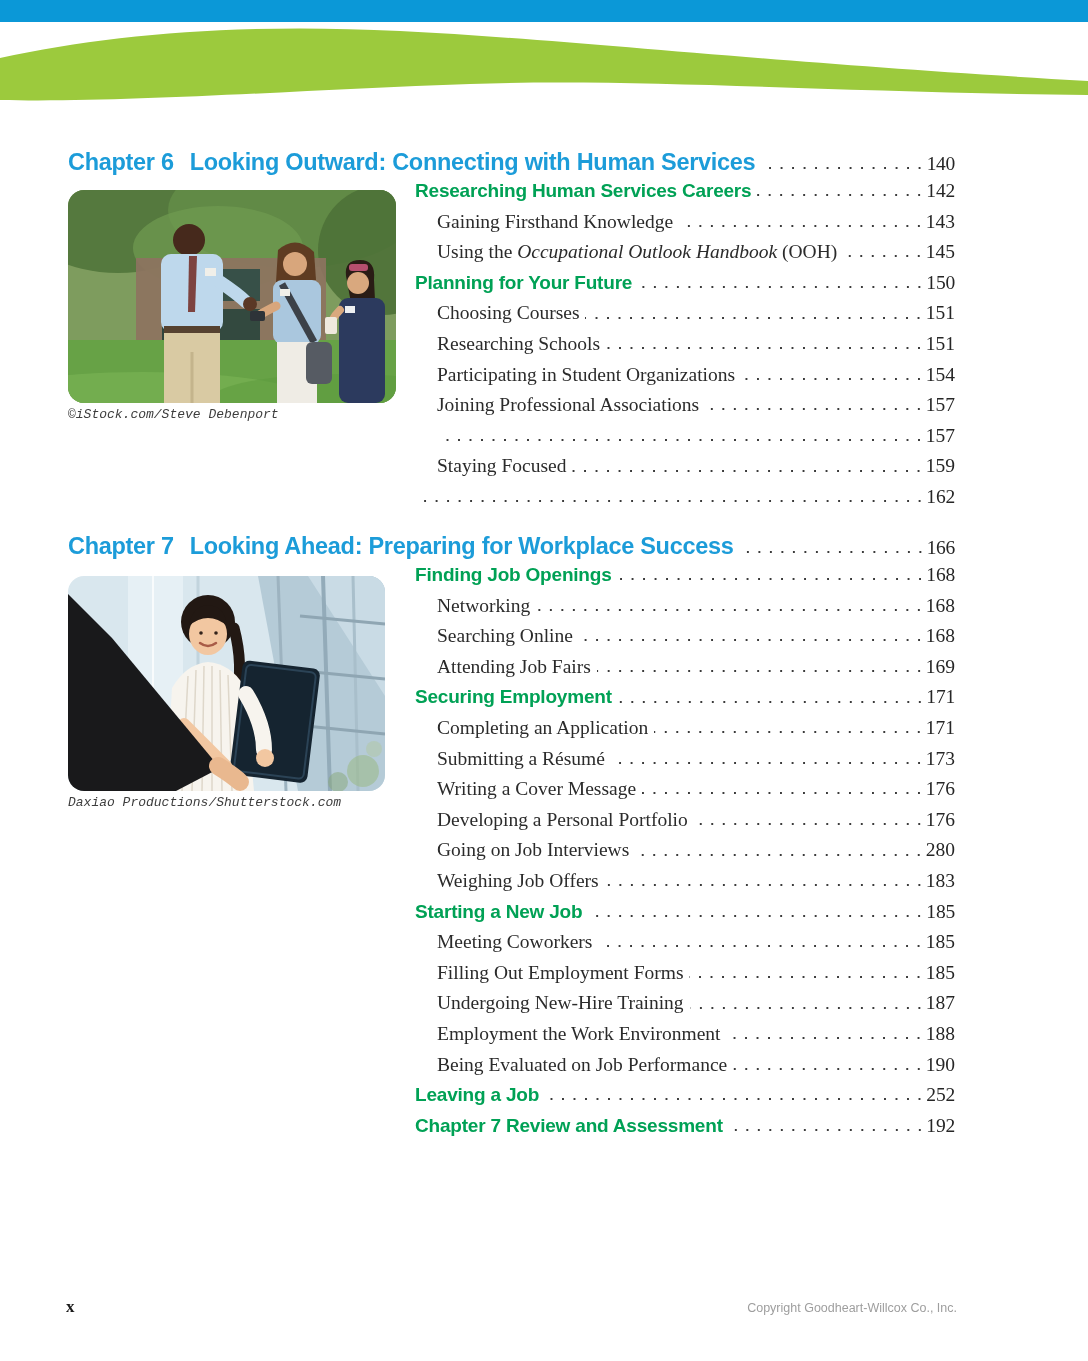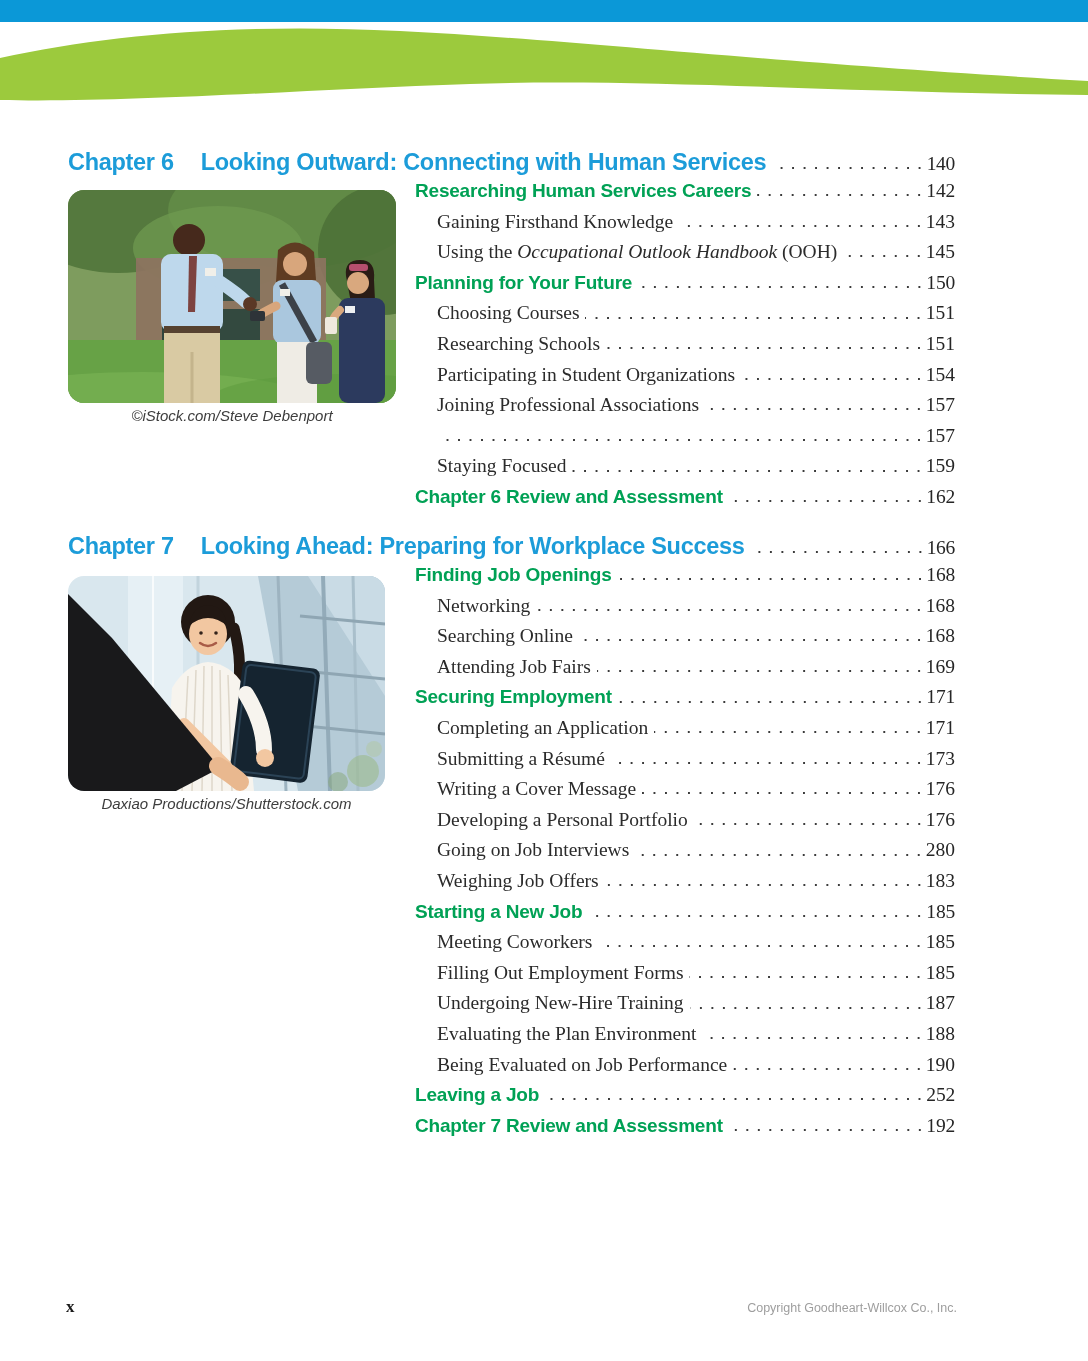--- a/index.html
+++ b/index.html
@@ -11,21 +11,21 @@
   .swoosh { position:absolute; top:0; left:0; width:1088px; height:112px; }
 
   
   .ch-block { position:absolute; left:68px; width:887px; }
   #ch6 { top:146px; height:372px; }
   #ch7 { top:530px; height:618px; }
 
   .ch-head { display:flex; align-items:baseline; line-height:32px;
              font-family:"Liberation Sans", sans-serif; font-weight:bold;
              font-size:23.5px; color:#1c9cd9; letter-spacing:-0.3px; white-space:nowrap; }
-  .ch-label { margin-right:27px; }
+  .ch-label { margin-right:16px; }
   .ch-page { font-family:"Liberation Serif", serif; font-weight:normal; font-size:19.5px; color:#262626; }
 
   .entries { position:absolute; top:30px; left:347px; width:540px; }
   .row { display:flex; align-items:flex-end; height:30.6px; line-height:30.6px; white-space:nowrap; }
   .row.section { font-family:"Liberation Sans", sans-serif; font-weight:bold;
                  font-size:19px; color:#00a155; letter-spacing:-0.2px; }
   .row.sub { font-family:"Liberation Serif", serif; font-size:19.5px; color:#2b2b2b; padding-left:22px; }
   .row.sub em { font-style:italic; }
   .pg { font-family:"Liberation Serif", serif; font-weight:normal; font-size:19.5px; color:#262626; }
 
@@ -34,22 +34,22 @@
             background-size:11.5px 4px; background-repeat:repeat-x;
             background-position:right 0 bottom 1px; }
   .ch-head .leader { height:16px; }
 
   
   .photo-wrap { position:absolute; border-radius:16px; overflow:hidden; }
   .p6 { top:44px; left:0; width:328px; height:213px; }
   .p7 { top:46px; left:0; width:317px; height:215px; }
   .photo-wrap svg { display:block; width:100%; height:100%; }
 
-  .credit { position:absolute; left:0; text-align:center; font-family:Liberation Sans, sans-serif;
-            font-style:italic; font-size:15px; color:#3d3d3d; }
+  .credit { position:absolute; left:0; text-align:left; font-family:Liberation Mono, monospace;
+            font-style:italic; font-size:13px; color:#3d3d3d; }
   .c6 { top:261px; width:328px; }
   .c7 { top:265px; width:317px; }
 
   
   .footer-page { position:absolute; left:66px; top:1297px; font-family:"Liberation Serif", serif;
                  font-weight:bold; font-size:17px; color:#1a1a1a; }
   .footer-copy { position:absolute; right:131px; top:1301px; font-family:"Liberation Sans", sans-serif;
                  font-size:12.5px; color:#9e9e9e; }
 </style>
 </head>
@@ -159,21 +159,20 @@
       <div class="row sub">
           <span class="leader"></span>
           <span class="pg">157</span>
         </div>
       <div class="row sub">
           <span>Staying Focused</span>
           <span class="leader"></span>
           <span class="pg">159</span>
         </div>
       <div class="row section">
-          <span>Chapter 6 Review and Assessment</span>
           <span class="leader"></span>
           <span class="pg">162</span>
         </div>
     </div>
   </div>
 
   <div class="ch-block" id="ch7">
     <div class="ch-head">
       <span class="ch-label">Chapter 7</span>
       <span class="ch-title">Looking Ahead: Preparing for Workplace Success</span>
@@ -297,21 +296,21 @@
           <span>Filling Out Employment Forms</span>
           <span class="leader"></span>
           <span class="pg">185</span>
         </div>
       <div class="row sub">
           <span>Undergoing New-Hire Training</span>
           <span class="leader"></span>
           <span class="pg">187</span>
         </div>
       <div class="row sub">
-          <span>Evaluating the Plan Environment</span>
+          <span>Employment the Work Environment</span>
           <span class="leader"></span>
           <span class="pg">188</span>
         </div>
       <div class="row sub">
           <span>Being Evaluated on Job Performance</span>
           <span class="leader"></span>
           <span class="pg">190</span>
         </div>
       <div class="row section">
           <span>Leaving a Job</span>

